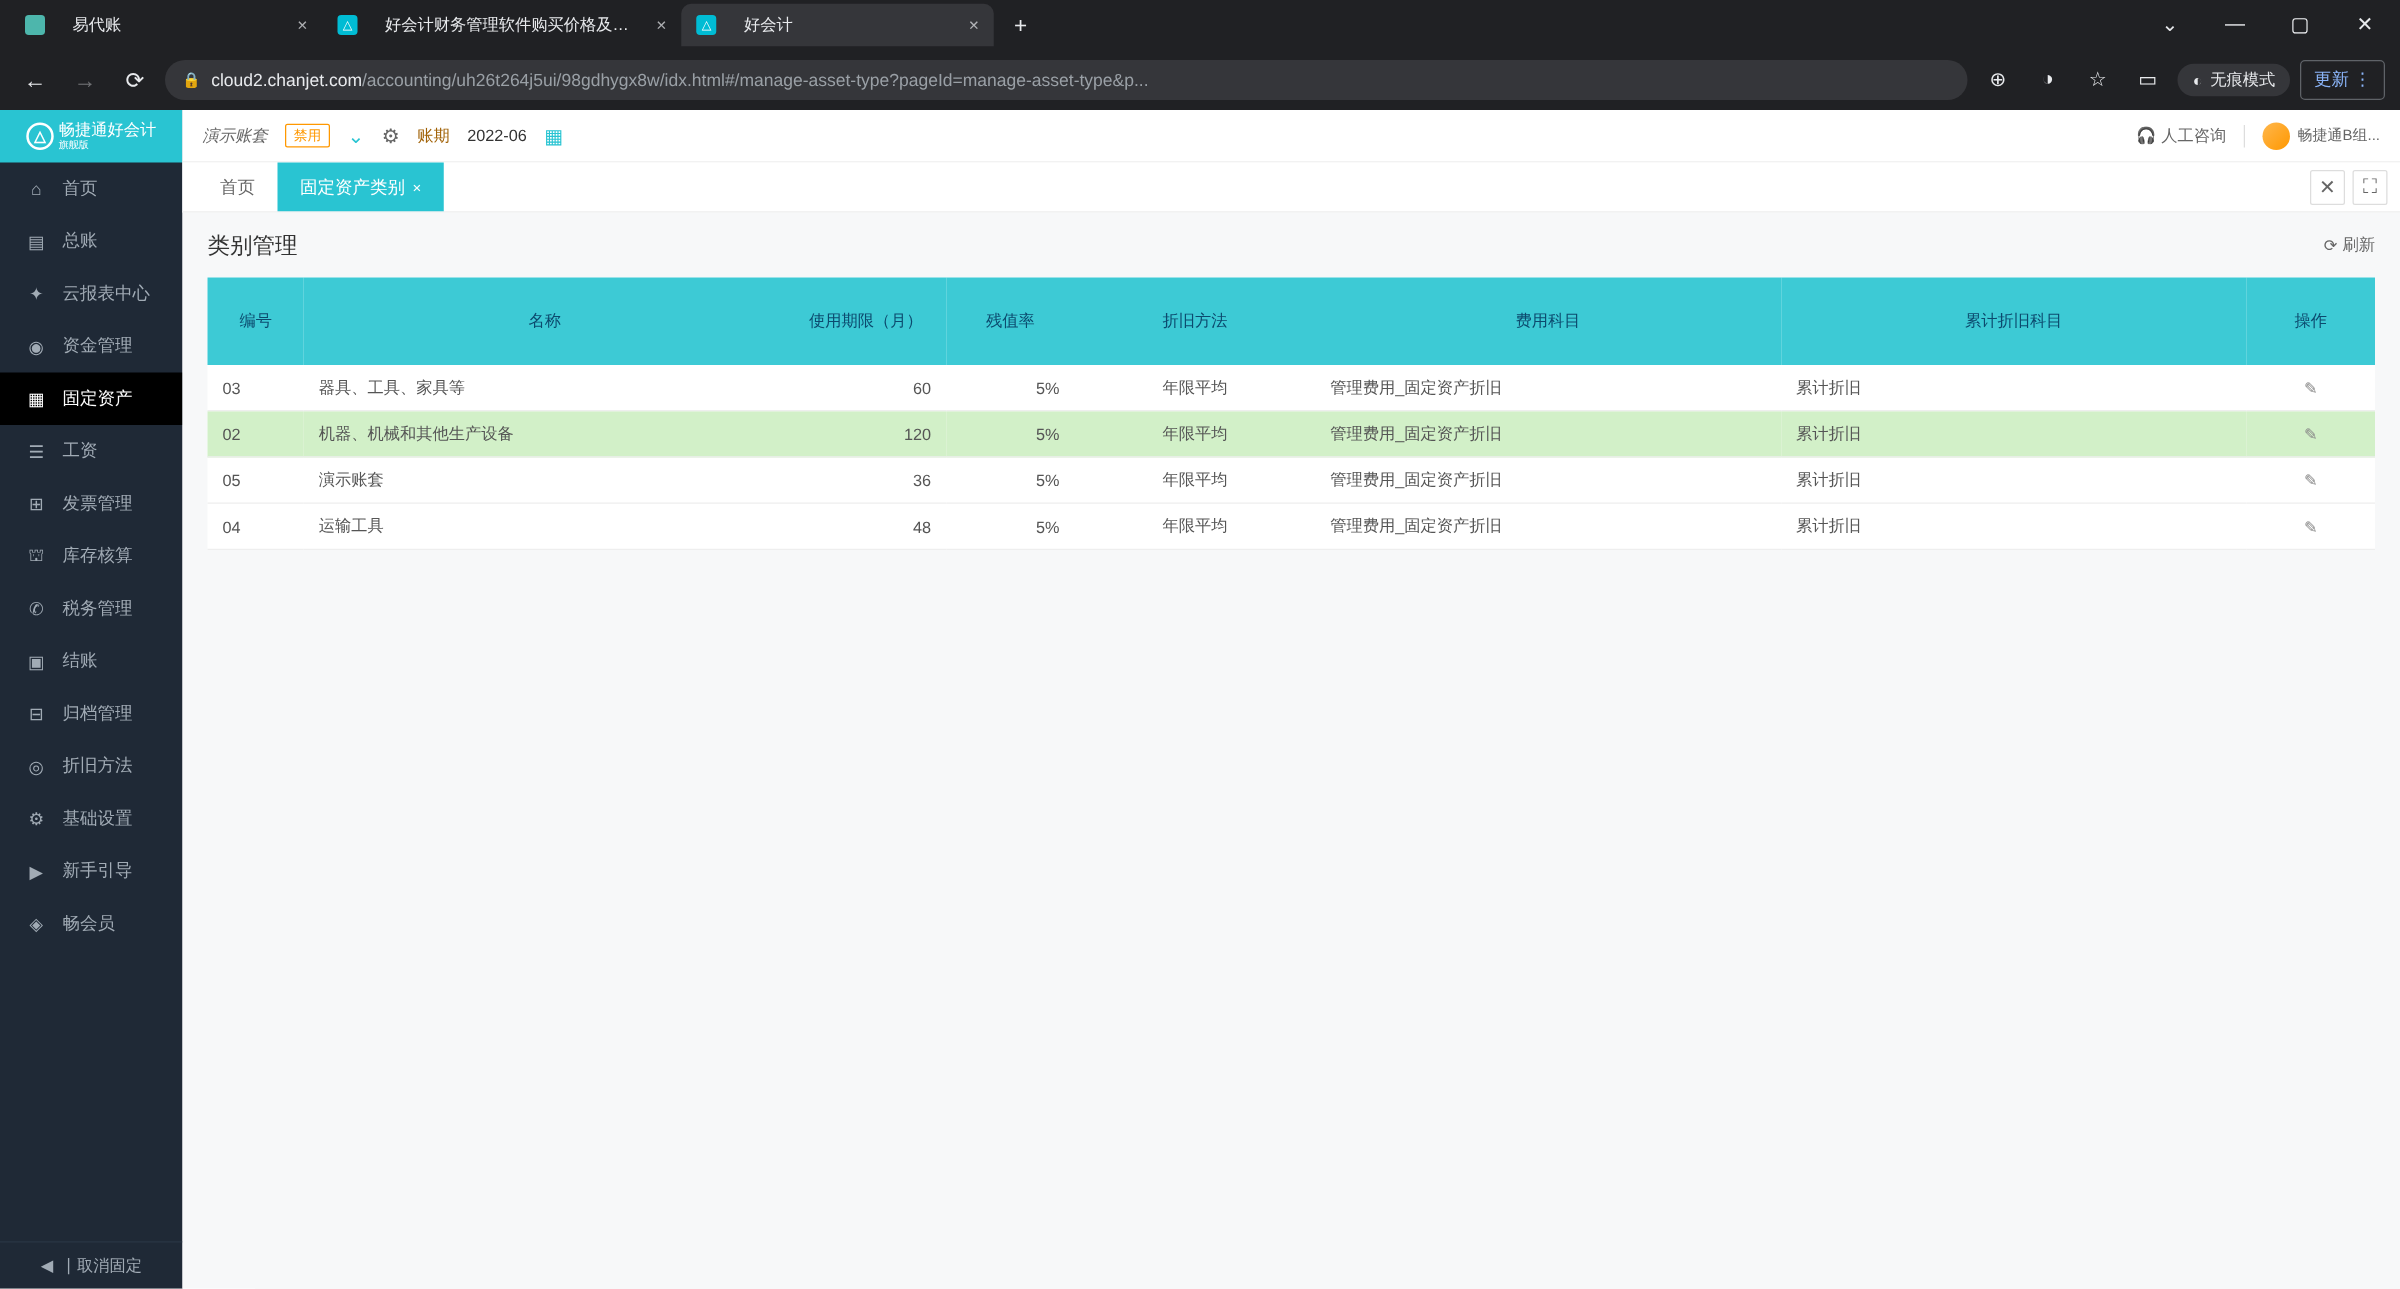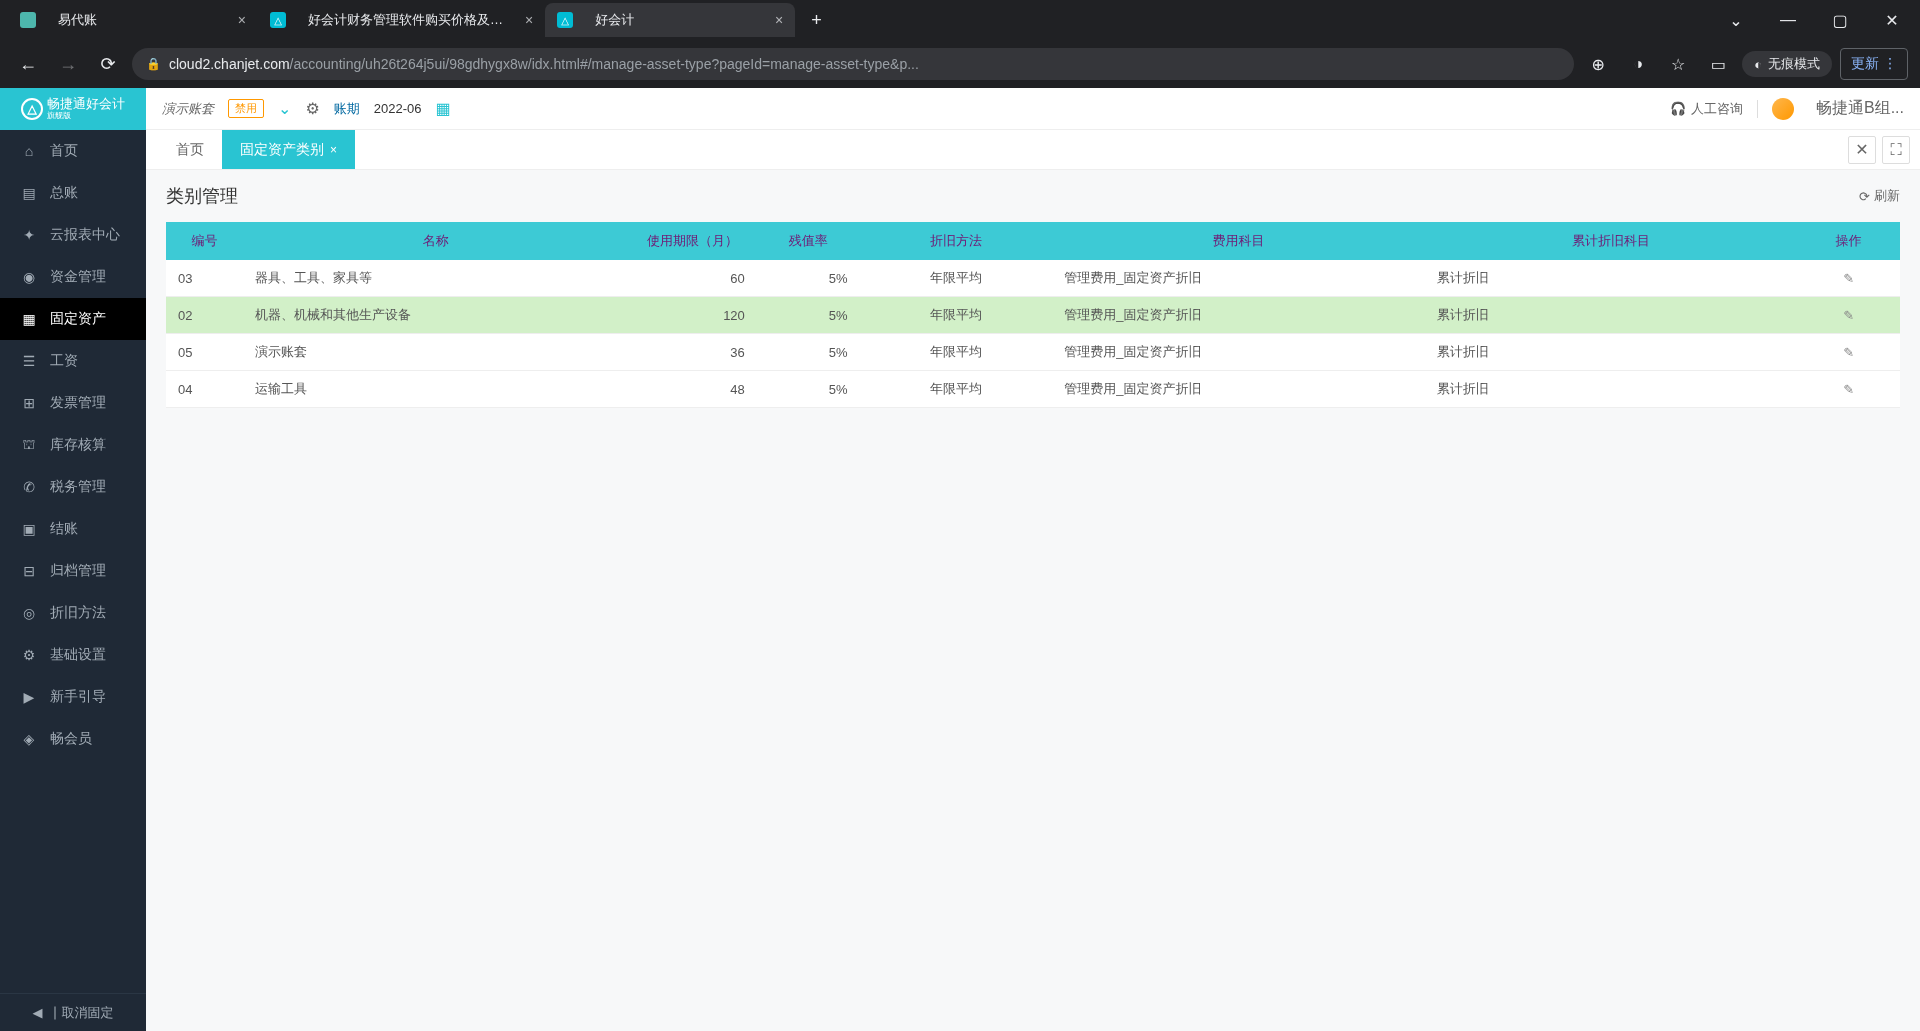--- a/index.html
+++ b/index.html
@@ -48,46 +48,46 @@
     
     
     .main { flex: 1; display: flex; flex-direction: column; background: #f7f8f9; }
     
     
     .header-bar { height: 42px; background: #fff; display: flex; align-items: center; padding: 0 16px; gap: 14px; border-bottom: 1px solid #eee; }
     .account-name { font-size: 13px; color: #666; font-style: italic; }
     .trial-badge { border: 1px solid #ff9800; color: #ff9800; font-size: 11px; padding: 1px 6px; border-radius: 2px; }
     .dropdown-chevron { color: #29c4d2; cursor: pointer; }
     .gear-btn { color: #666; cursor: pointer; }
-    .period-label { font-size: 13px; color: #0369a1; }
+    .period-label { font-size: 13px; color: #a16207; }
     .period-value { font-size: 13px; color: #333; }
     .calendar-icon { color: #29c4d2; cursor: pointer; }
     .header-right { margin-left: auto; display: flex; align-items: center; gap: 14px; }
     .consult-btn { display: flex; align-items: center; gap: 4px; font-size: 13px; color: #666; cursor: pointer; }
     .divider { width: 1px; height: 18px; background: #ddd; }
-    .user-info { display: flex; align-items: center; gap: 22px; font-size: 16px; color: #666; cursor: pointer; }
+    .user-info { display: flex; align-items: center; gap: 6px; font-size: 12px; color: #666; cursor: pointer; }
     .user-avatar { width: 22px; height: 22px; border-radius: 50%; background: linear-gradient(135deg, #ffb74d, #ff9800); }
     
     
     .tabs-row { height: 40px; background: #fff; display: flex; align-items: stretch; padding-left: 12px; border-bottom: 1px solid #eee; }
     .tab-item { display: flex; align-items: center; padding: 0 18px; font-size: 14px; color: #666; cursor: pointer; gap: 6px; }
     .tab-item.active { background: #29c4d2; color: #fff; }
     .tab-item .tab-x { font-size: 12px; }
     .tabs-right { margin-left: auto; display: flex; align-items: center; gap: 6px; padding-right: 10px; }
     .tabs-right .close-all { width: 28px; height: 28px; display: flex; align-items: center; justify-content: center; color: #666; cursor: pointer; border: 1px solid #ddd; border-radius: 2px; }
     
     
     .content { flex: 1; padding: 14px 20px; overflow-y: auto; }
     .content-header { display: flex; align-items: center; margin-bottom: 14px; }
     .page-title { font-size: 18px; color: #333; font-weight: 400; }
     .refresh-btn { margin-left: auto; display: flex; align-items: center; gap: 4px; color: #666; font-size: 13px; cursor: pointer; }
     
     
     .asset-table { width: 100%; border-collapse: collapse; background: #fff; font-size: 13px; }
-    .asset-table thead th { background: #3dcad5; color: #701a75; font-weight: 400; padding: 10px 12px; text-align: center; }
+    .asset-table thead th { background: #3dcad5; color: #0c4a6e; font-weight: 400; padding: 26px 12px; text-align: center; }
     .asset-table thead th:nth-child(2) { text-align: center; }
     .asset-table tbody td { padding: 9px 12px; border-bottom: 1px solid #eee; color: #555; }
     .asset-table tbody tr.highlighted { background: #d2f0c8; }
     .col-code { width: 60px; text-align: left; }
     .col-name { width: 300px; text-align: left; }
     .col-months { width: 100px; text-align: right; }
     .col-rate { width: 80px; text-align: right; }
     .col-method { width: 150px; text-align: center; }
     .col-expense { width: 290px; text-align: left; }
     .col-accum { width: 290px; text-align: left; }

